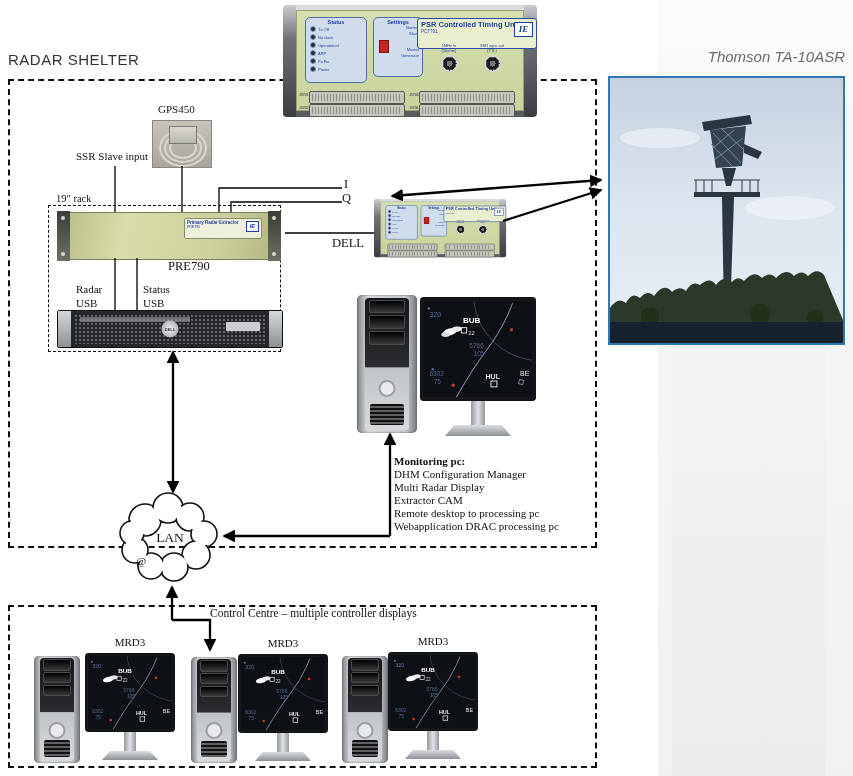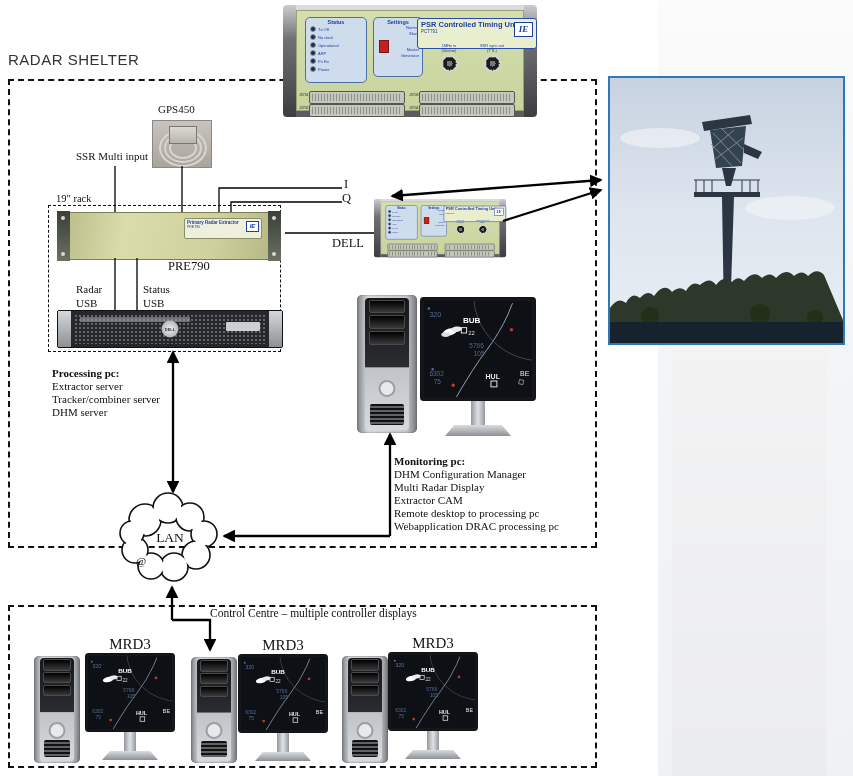--- a/index.html
+++ b/index.html
@@ -110,44 +110,45 @@
           background:linear-gradient(90deg,#94979b,#e0e3e6,#94979b);}
   .m-base{position:absolute;left:50%;transform:translateX(-50%);
           background:linear-gradient(180deg,#dadde0,#8d9094);clip-path:polygon(14% 0,86% 0,100% 100%,0 100%);}
   .rs{width:100%;height:100%;display:block;}
   
   .photo{position:absolute;left:608px;top:76px;width:237px;height:269px;border:2px solid #2e79b5;box-sizing:border-box;}
   
   .overlay{position:absolute;left:0;top:0;pointer-events:none;}
   .thin{stroke:#000;stroke-width:1.3px;fill:none;}
   .arr{stroke:#000;stroke-width:2.3px;fill:none;}
-  .mrd{position:absolute;font-size:15px;text-align:center;color:#111;}
+  .mrd{position:absolute;font-size:11px;text-align:center;color:#111;}
 </style>
 </head>
 <body>
 
 <div id="canvas">
 
   <div class="bg-right"></div>
   <div class="bg-right-inner"></div>
 
   <div class="dashbox" style="left:8px;top:79px;width:585px;height:465px;"></div>
   <div class="rackbox" style="left:48px;top:205px;width:231px;height:145px;"></div>
   <div class="dashbox" style="left:8px;top:605px;width:585px;height:159px;"></div>
 
   <div class="h-shelter" style="left:8px;top:51px;">RADAR SHELTER</div>
+  <div class="h-thomson" style="left:645px;top:48px;width:200px;">Thomson TA-10ASR</div>
 
   <div class="lbl" style="left:158px;top:103px;">GPS450</div>
   <div class="gps">
     <div class="gps-ring" style="left:6px;top:8px;width:44px;height:34px;"></div>
     <div class="gps-ring" style="left:11px;top:12px;width:34px;height:26px;"></div>
     <div class="gps-ring" style="left:16px;top:16px;width:24px;height:18px;"></div>
     <div class="gps-box"></div>
   </div>
-  <div class="lbl" style="left:76px;top:150px;">SSR Multi input</div>
+  <div class="lbl" style="left:76px;top:150px;">SSR Slave input</div>
 
   <div class="lbl" style="left:56px;top:193px;font-size:10.5px;">19" rack</div>
 
   <div class="pre">
     <div class="pre-ear l">
       <span class="screw" style="top:5px;"></span>
       <span class="screw" style="bottom:5px;"></span>
     </div>
     <div class="pre-ear r">
       <span class="screw" style="top:5px;"></span>
@@ -172,26 +173,20 @@
 
   <div class="server">
     <div class="s-ear l"></div>
     <div class="s-ear r"></div>
     <div class="s-dots"></div>
     <div class="s-strip"></div>
     <div class="s-badge">DELL</div>
     <div class="s-tag"></div>
   </div>
 
-  <div class="tb" style="left:52px;top:367px;">
-    <div><b>Processing pc:</b></div>
-    <div>Extractor server</div>
-    <div>Tracker/combiner server</div>
-    <div>DHM server</div>
-  </div>
 
   <div class="lbl-lg" style="left:344px;top:177px;">I</div>
   <div class="lbl-lg" style="left:342px;top:191px;">Q</div>
   <div class="lbl-lg" style="left:332px;top:236px;">DELL</div>
 
   <div class="tu" style="left:283px;top:5px;">
     <div class="tu-rail l"></div>
     <div class="tu-rail r"></div>
     <div class="tu-top"></div>
     <div class="tu-bot"></div>

